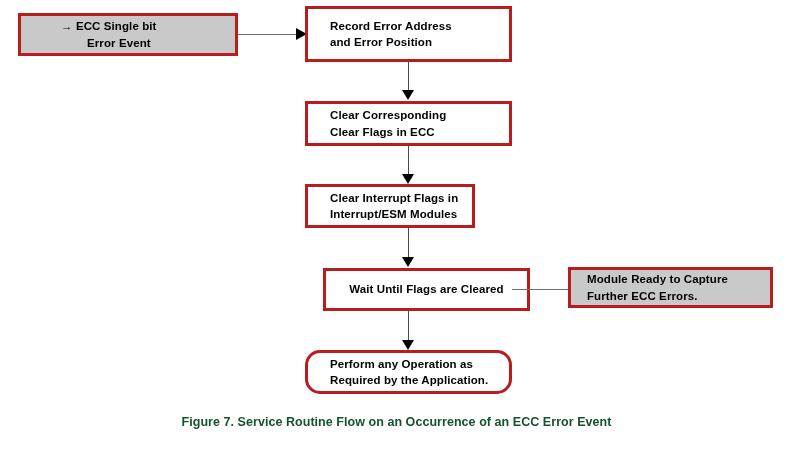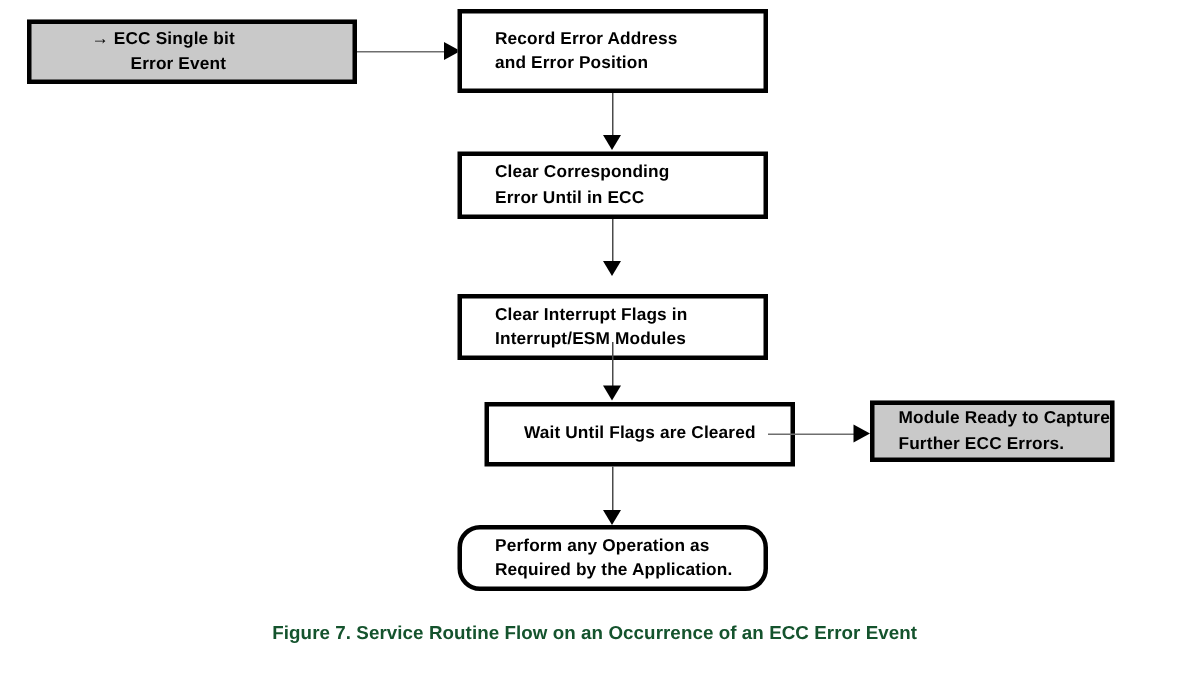--- a/index.html
+++ b/index.html
@@ -20,21 +20,21 @@
     left: 0;
     top: 0;
     width: 793px;
     height: 452px;
   }
 
   
   .node {
     position: absolute;
     box-sizing: border-box;
-    border: 3px solid #000000;
+    border: 3px solid #b91c1c;
     display: flex;
     align-items: center;
     font-size: 11.5px;
     font-weight: bold;
     color: #000000;
     line-height: 1.42;
     letter-spacing: 0.1px;
   }
   .node.white {
     background: #ffffff;
@@ -122,42 +122,42 @@
   <div class="node white multiline" style="left:305px; top:6px; width:207px; height:56px;">
     <span class="txt">Record Error Address
 and Error Position</span>
   </div>
 
   <div class="conn-v" style="left:408px; top:62px; height:32px;"></div>
   <div class="arrow-down" style="left:402px; top:90px;"></div>
 
   <div class="node white multiline" style="left:305px; top:101px; width:207px; height:45px;">
     <span class="txt">Clear Corresponding
-Error Until in ECC</span>
+Clear Flags in ECC</span>
   </div>
 
   <div class="conn-v" style="left:408px; top:146px; height:32px;"></div>
   <div class="arrow-down" style="left:402px; top:174px;"></div>
 
-  <div class="node white multiline" style="left:305px; top:196px; width:207px; height:44px;">
+  <div class="node white multiline" style="left:305px; top:184px; width:170px; height:44px;">
     <span class="txt">Clear Interrupt Flags in
 Interrupt/ESM Modules</span>
   </div>
 
   <div class="conn-v" style="left:408px; top:228px; height:33px;"></div>
   <div class="arrow-down" style="left:402px; top:257px;"></div>
 
   <div class="node white centered" style="left:305px; top:268px; width:207px; height:43px;margin-left:18px;">
     <span class="txt">Wait Until Flags are Cleared</span>
   </div>
 
   <div class="conn-h" style="left:512px; top:289px; width:62px;"></div>
   <div class="arrow-right" style="left:569px; top:283px;"></div>
 
-  <div class="node gray note" style="left:580px; top:267px; width:163px; height:41px;">
+  <div class="node gray note" style="left:568px; top:267px; width:205px; height:41px;">
     <span class="txt">Module Ready to Capture
 Further ECC Errors.</span>
   </div>
 
   <div class="conn-v" style="left:408px; top:311px; height:32px;"></div>
   <div class="arrow-down" style="left:402px; top:340px;"></div>
 
   <div class="node white multiline" style="left:305px; top:350px; width:207px; height:44px;border-radius:15px;">
     <span class="txt">Perform any Operation as
 Required by the Application.</span>

